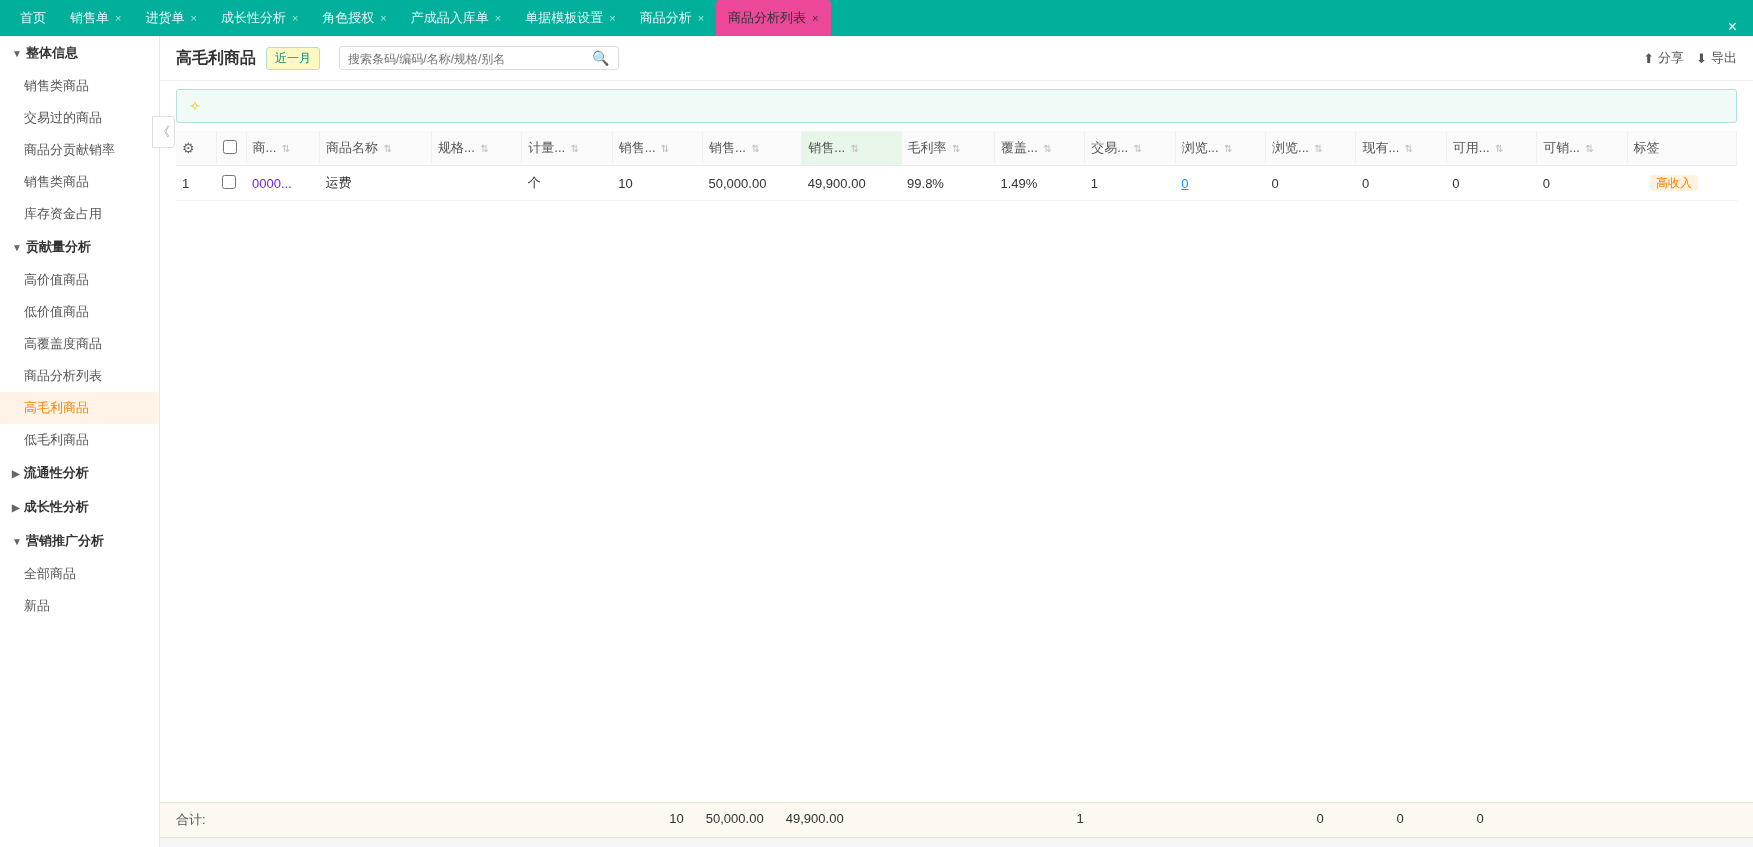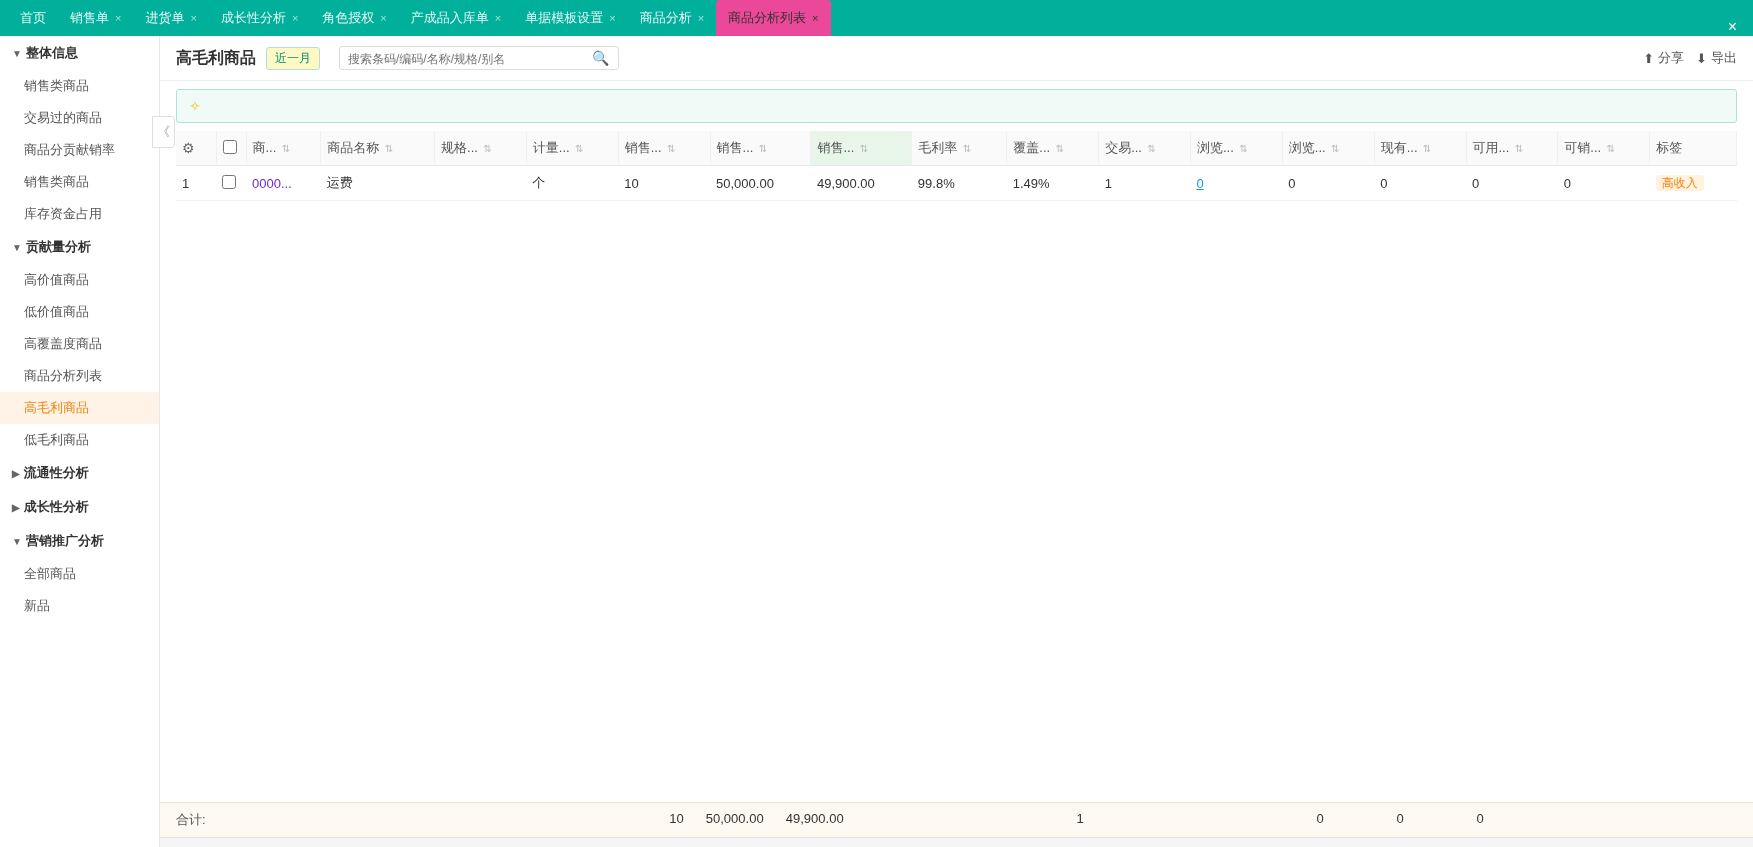--- a/index.html
+++ b/index.html
@@ -216,20 +216,21 @@
       color: #333;
       font-size: 13px;
       white-space: nowrap;
     }
     .tag-high {
       color: #f5820a;
       background: #fff3e0;
       border-radius: 3px;
       padding: 1px 6px;
       font-size: 12px;
+      margin-left: 17px;
     }
     .link-text { color: #1890ff; text-decoration: underline; cursor: pointer; }
 
     
     .footer-bar {
       background: #fef9f0;
       border-top: 1px solid #f0e6c8;
       padding: 8px 16px;
       display: flex;
       align-items: flex-start;

